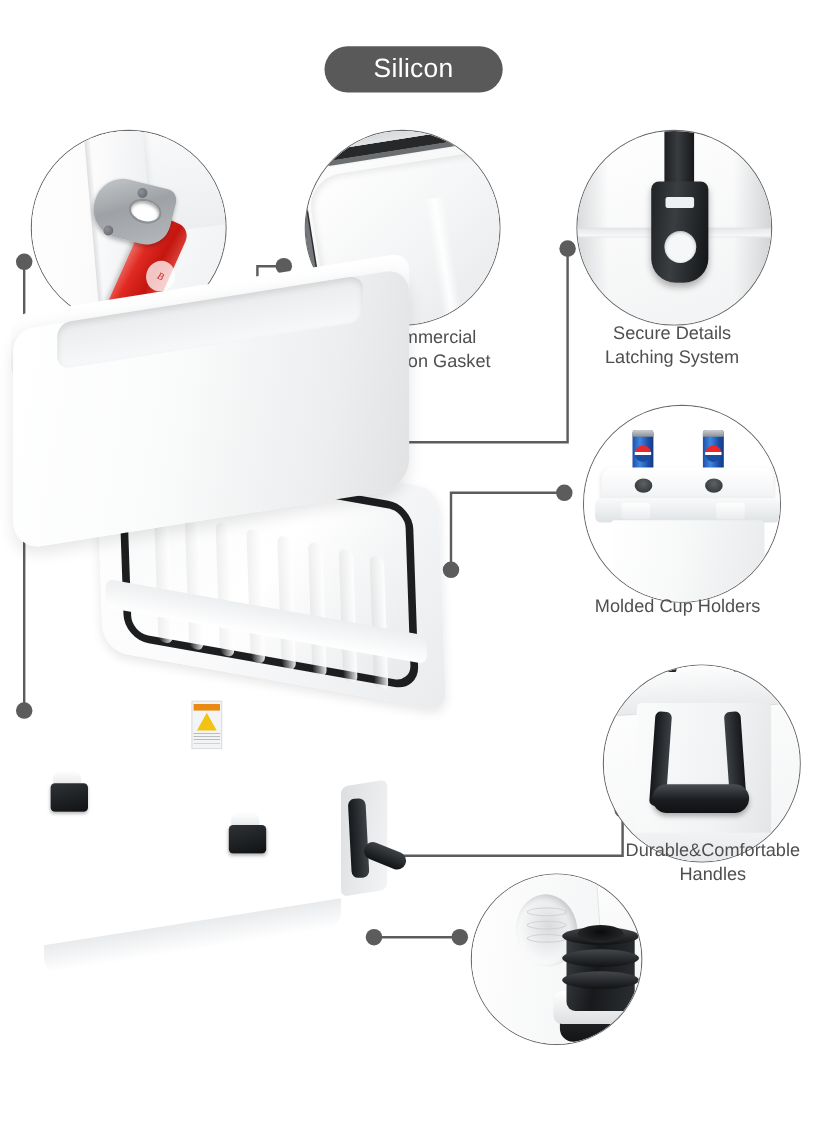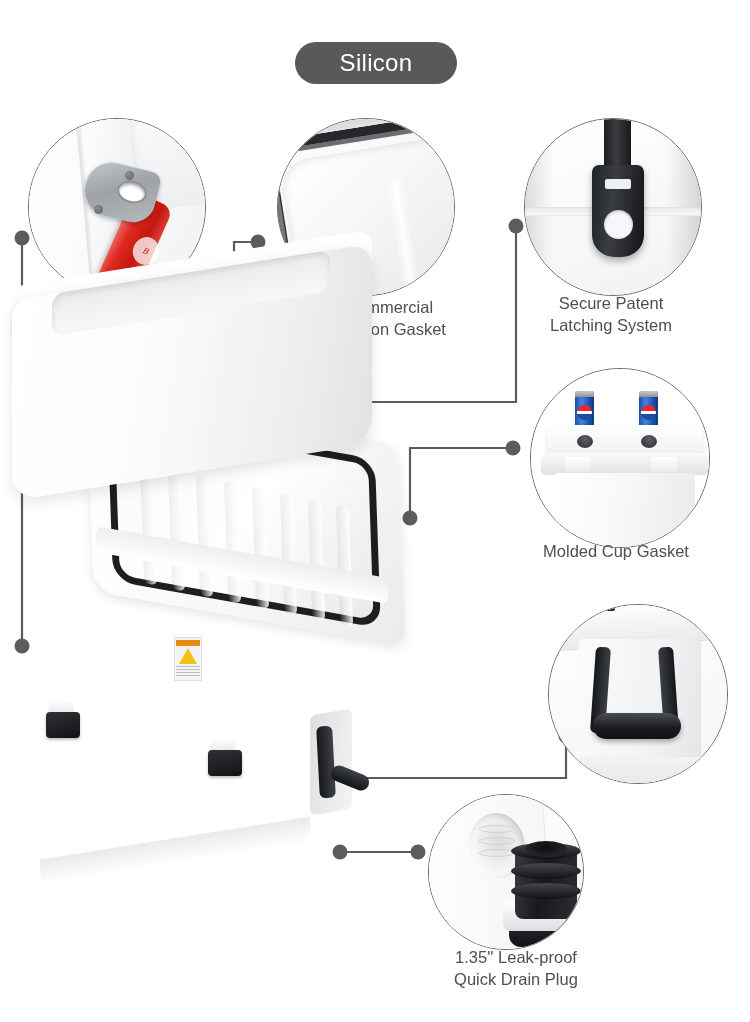--- a/index.html
+++ b/index.html
@@ -448,21 +448,21 @@
       <div class="lt-bg"></div>
       <div class="lt-shadow-l"></div>
       <div class="lt-shadow-r"></div>
       <div class="lt-seam"></div>
       <div class="lt-strap"></div>
       <div class="lt-body"></div>
       <div class="lt-notch"></div>
       <div class="lt-hole"></div>
     </div>
   </div>
-  <div class="cap" style="left:512px; top:292px; width:198px;">Secure Patent
+  <div class="cap" style="left:512px; top:292px; width:198px;">Secure Details
 Latching System</div>
 
   <div class="circle" style="left:530px; top:368px; width:180px; height:180px;">
     <div class="art">
       <div class="ch-bg"></div>
       <div class="ch-can c1">
           <div class="ch-can-top"></div>
           <div class="ch-can-logo"></div>
         </div>
       <div class="ch-can c2">
@@ -471,55 +471,55 @@
         </div>
       <div class="ch-lid"></div>
       <div class="ch-recess r1"></div>
       <div class="ch-recess r2"></div>
       <div class="ch-lid-lip"></div>
       <div class="ch-tab t1"></div>
       <div class="ch-tab t2"></div>
       <div class="ch-body"></div>
     </div>
   </div>
-  <div class="cap" style="left:500px; top:540px; width:232px;">Molded Cup Gasket</div>
+  <div class="cap" style="left:500px; top:540px; width:232px;">Molded Cup Holders</div>
 
   <div class="circle" style="left:548px; top:604px; width:180px; height:180px;">
     <div class="art">
       <div class="hd-bg"></div>
       <div class="hd-top"></div>
       <div class="hd-lidtab a"></div>
       <div class="hd-lidtab b"></div>
       <div class="hd-wall"></div>
       <div class="hd-strap-l"></div>
       <div class="hd-strap-r"></div>
       <div class="hd-grip"></div>
       <div class="hd-bevel"></div>
     </div>
   </div>
+  <div class="cap" style="left:546px; top:762px; width:204px;">Durable&amp;Comfortable
+Handles</div>
 
   <div class="circle" style="left:428px; top:794px; width:156px; height:156px;">
     <div class="art">
       <div class="dp-bg"></div>
       <div class="dp-wall"></div>
       <div class="dp-port"></div>
       <div class="dp-thread a"></div>
       <div class="dp-thread b"></div>
       <div class="dp-thread c"></div>
       <div class="dp-base"></div>
       <div class="dp-flange"></div>
       <div class="dp-plug-body"></div>
       <div class="dp-ring r1"></div>
       <div class="dp-ring r2"></div>
       <div class="dp-ring r3"></div>
       <div class="dp-mouth"></div>
     </div>
   </div>
-  <div class="cap" style="left:410px; top:946px; width:212px;">1.35'' Leak-proof
-Quick Drain Plug</div>
 
   <div>
 
     <div class="pr-latch-ring" style="left:128px; top:384px; transform:rotate(-14deg);"></div>
     <div class="pr-latch-head" style="left:130px; top:398px; transform:rotate(-8deg);"></div>
     <div class="pr-latch-top" style="left:140px; top:412px; transform:rotate(-10deg);"></div>
 
     <div class="pr-latch-ring" style="left:296px; top:392px; transform:rotate(-14deg);"></div>
     <div class="pr-latch-head" style="left:298px; top:406px; transform:rotate(-8deg);"></div>
     <div class="pr-latch-top" style="left:308px; top:420px; transform:rotate(-10deg);"></div>

